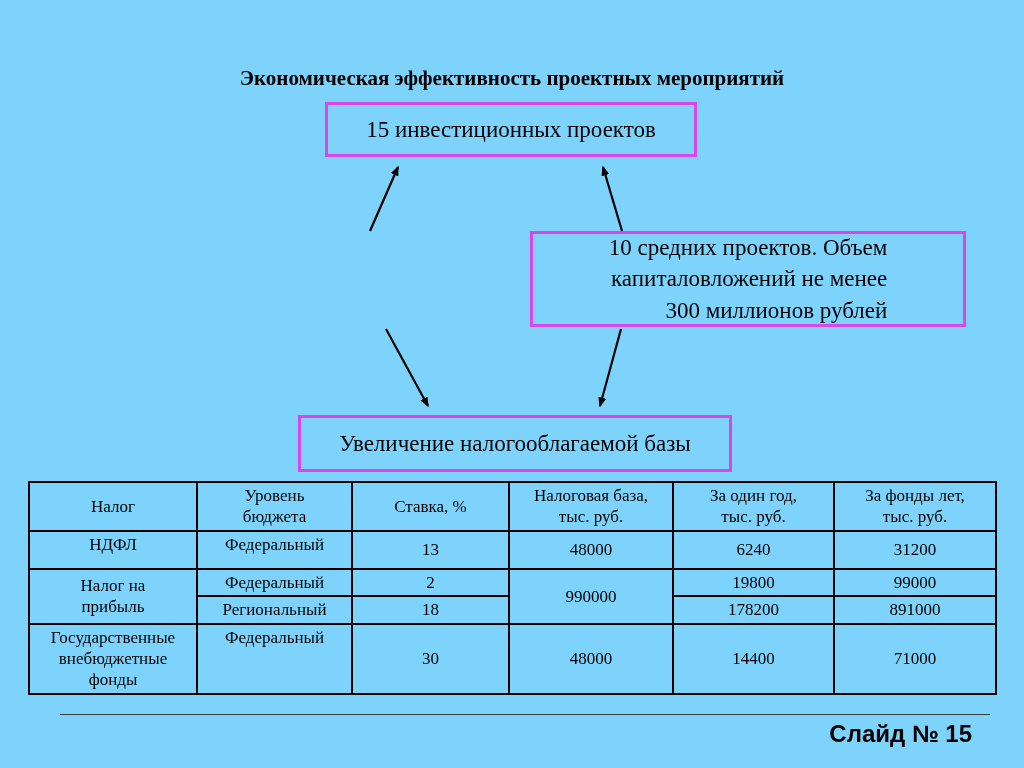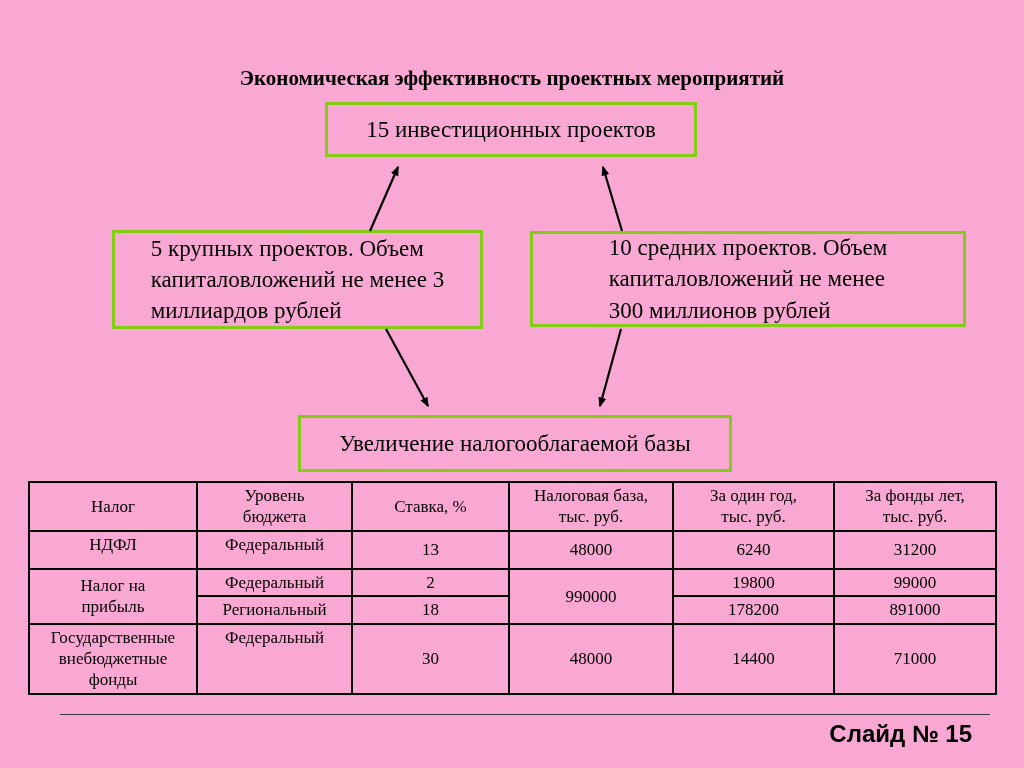--- a/index.html
+++ b/index.html
@@ -1,34 +1,34 @@
 <!DOCTYPE html>
 <html><head>
 <meta charset="utf-8">
 <style>
   * { margin: 0; padding: 0; box-sizing: border-box; }
   html, body { background: #ffffff; }
   .slide {
     position: relative;
     width: 1024px; height: 768px;
-    background: #f9a8d4;
+    background: #7dd3fc;
     color: #000000;
     font-family: "Liberation Serif", serif;
     overflow: hidden;
   }
   .title {
     position: absolute; left: 0; top: 66px; width: 100%;
     text-align: center;
     font-size: 21px; font-weight: bold;
   }
   .dbox {
     position: absolute;
-    border: 3px solid #84cc16;
+    border: 3px solid #d946ef;
     display: flex; align-items: center; justify-content: center;
-    text-align: left;
+    text-align: right;
     font-size: 23px; line-height: 1.35;
     white-space: pre-line;
   }
   #box-top    { left: 325px; top: 102px; width: 372px; height: 55px; }
   #box-left   { left: 112px; top: 230px; width: 371px; height: 99px; }
   #box-right  { left: 530px; top: 231px; width: 436px; height: 96px; }
   #box-bottom { left: 298px; top: 415px; width: 434px; height: 57px; }
   .arrows {
     position: absolute; left: 0; top: 0;
     width: 1024px; height: 768px;
@@ -66,25 +66,20 @@
 <body>
 
 <div class="slide">
 
   <div class="title">Экономическая эффективность проектных мероприятий</div>
 
   <div class="dbox" id="box-top">
     <span>15 инвестиционных проектов</span>
   </div>
 
-  <div class="dbox" id="box-left">
-    <span>5 крупных проектов. Объем
-капиталовложений не менее 3
-миллиардов рублей</span>
-  </div>
 
   <div class="dbox" id="box-right">
     <span>10 средних проектов. Объем
 капиталовложений не менее
 300 миллионов рублей</span>
   </div>
 
   <div class="dbox" id="box-bottom">
     <span>Увеличение налогооблагаемой базы</span>
   </div>

